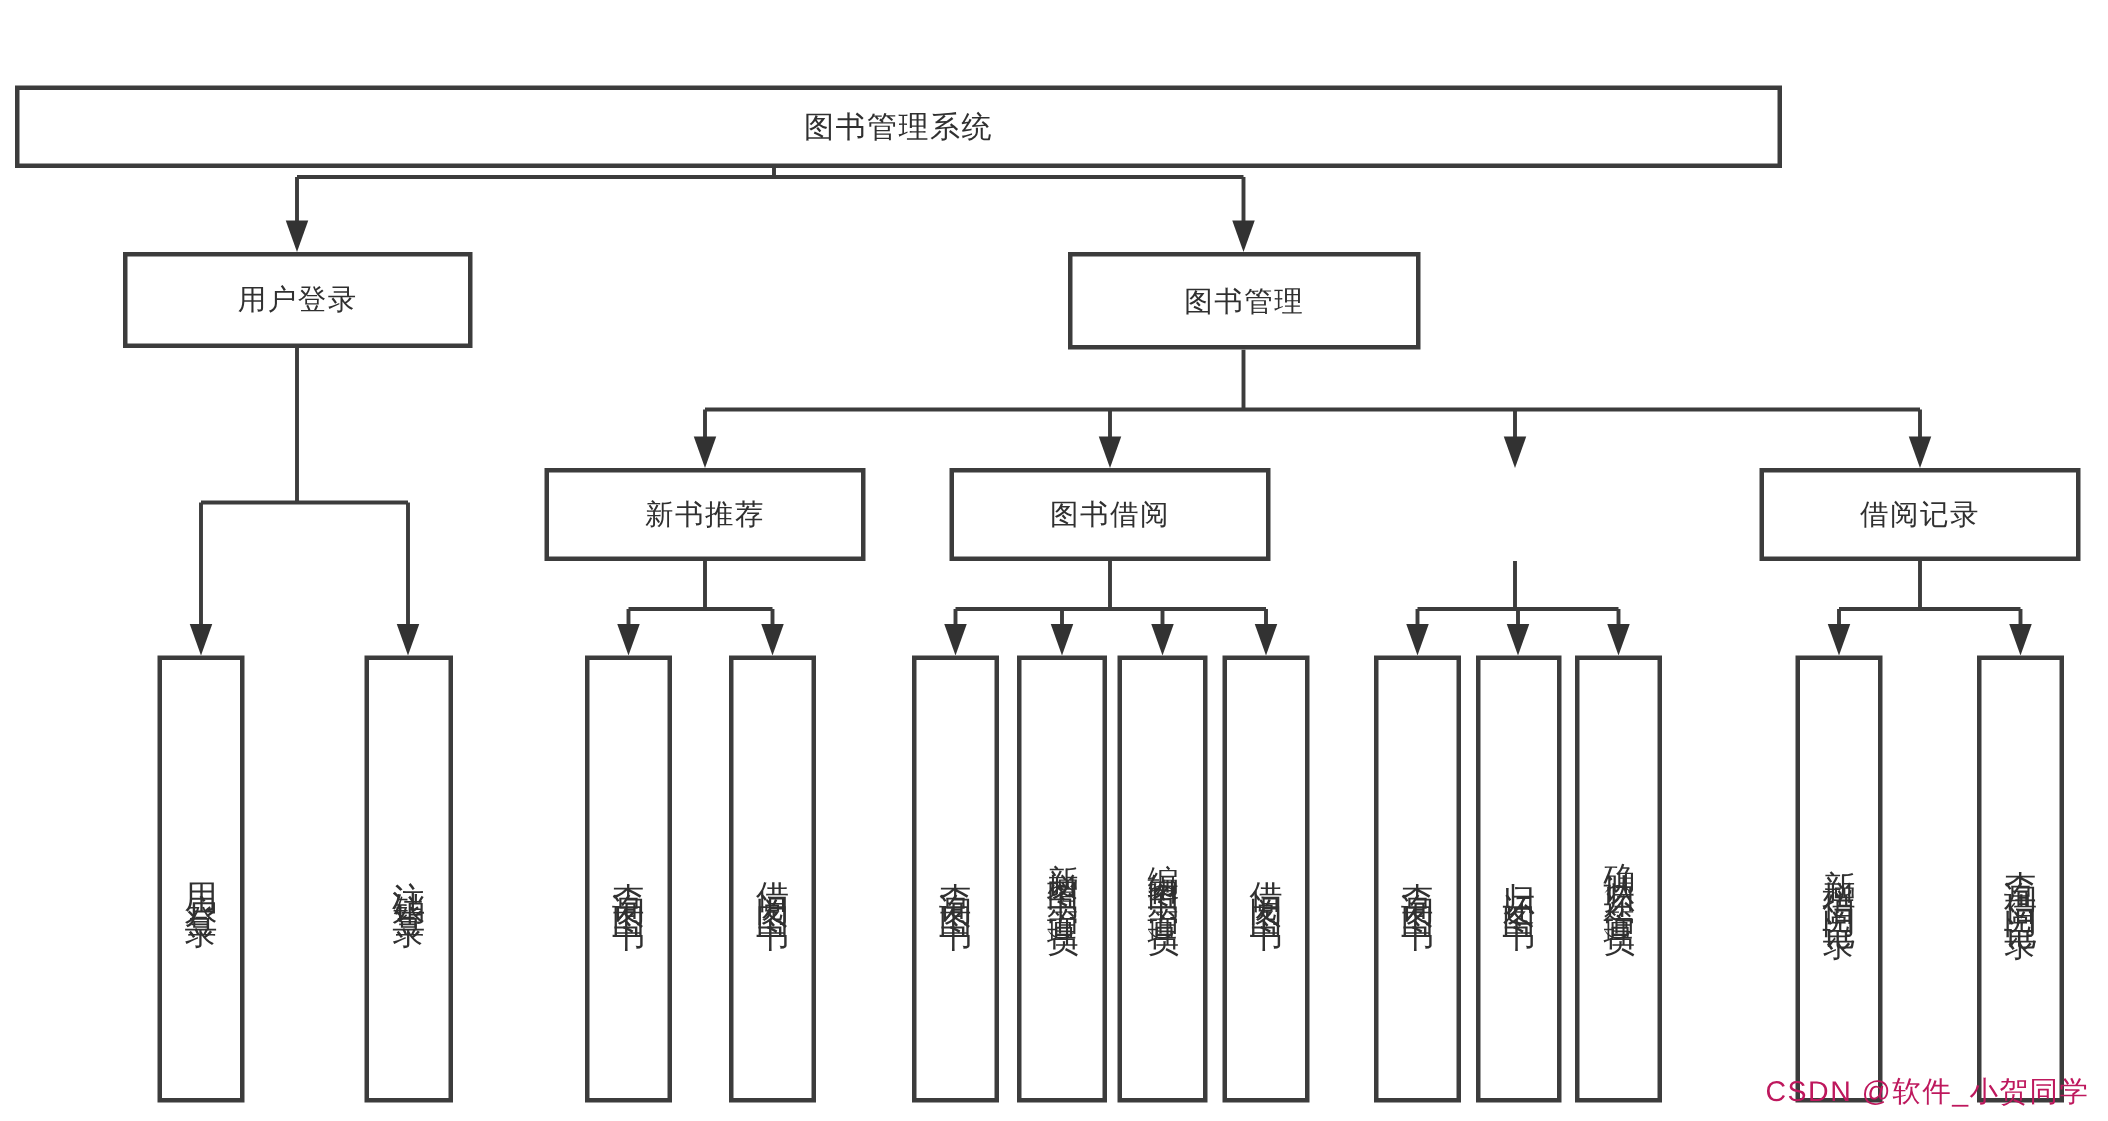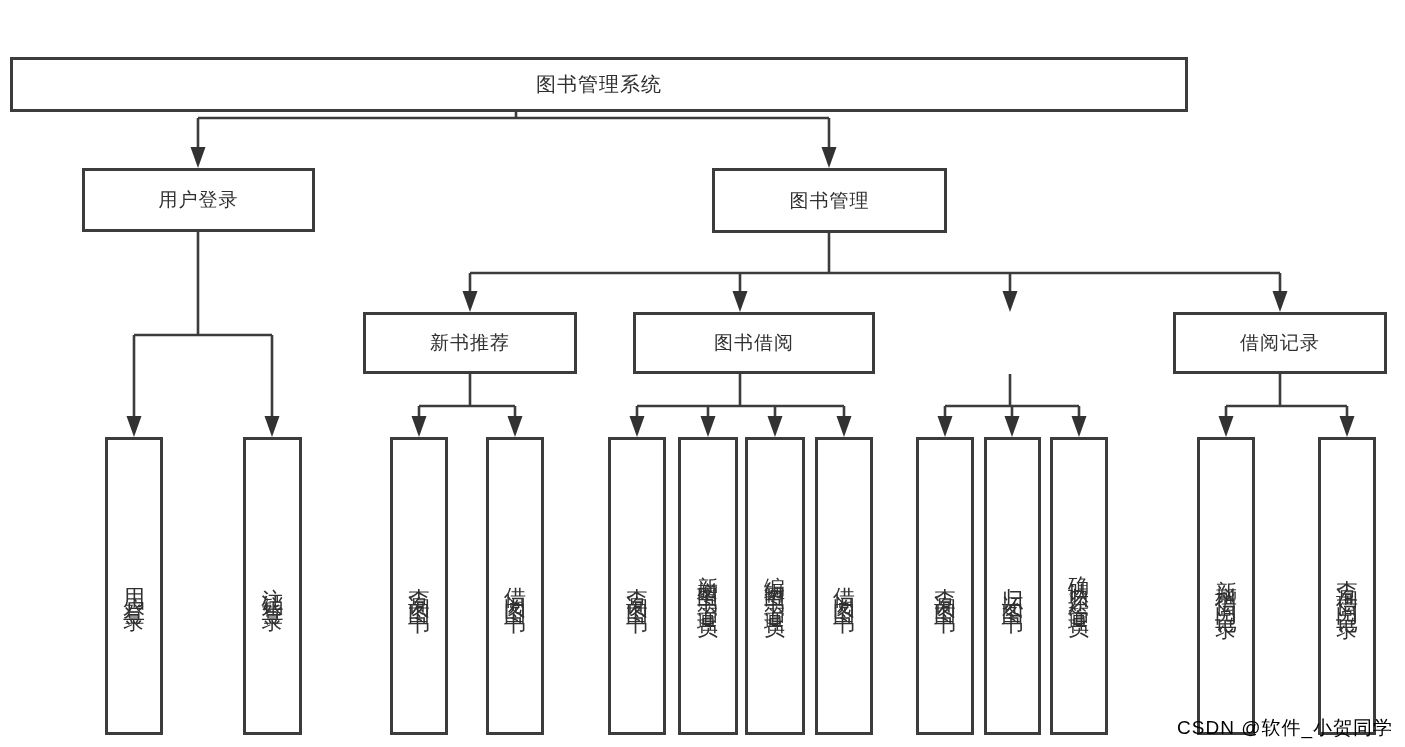--- a/index.html
+++ b/index.html
@@ -34,21 +34,21 @@
     writing-mode:vertical-rl;
     letter-spacing:8px;
     line-height:1;
     text-align:center;
   }
   .vnode.long{letter-spacing:6px;font-size:21px;}
   .watermark{
     position:absolute;
     right:12px;bottom:6px;
     font-size:19px;
-    color:#000000;
+    color:#be185d;
     letter-spacing:1px;
     white-space:nowrap;
     z-index:5;
   }
 </style>
 </head>
 <body>
 
 <div id="canvas">
 
@@ -84,21 +84,21 @@
       <polygon points="1339.5,416 1354.5,416 1347,437"></polygon>
     </g>
   </svg>
 
   <div class="node root" style="left:10px;top:13px;width:1178px;height:55px;margin-top:44px;">图书管理系统</div>
 
   <div class="node" style="left:82px;top:168px;width:233px;height:64px;">用户登录</div>
   <div class="node" style="left:712px;top:168px;width:235px;height:65px;">图书管理</div>
 
   <div class="node" style="left:363px;top:312px;width:214px;height:62px;">新书推荐</div>
-  <div class="node" style="left:633px;top:312px;width:242px;height:62px;">图书借阅</div>
+  <div class="node" style="left:633px;top:312px;width:214px;height:62px;">图书借阅</div>
   <div class="node" style="left:1173px;top:312px;width:214px;height:62px;">借阅记录</div>
 
   <div class="vnode" style="left:105px;top:437px;width:58px;height:298px;">用户登录</div>
   <div class="vnode" style="left:243px;top:437px;width:59px;height:298px;">注销登录</div>
 
   <div class="vnode" style="left:390px;top:437px;width:58px;height:298px;">查询图书</div>
   <div class="vnode" style="left:486px;top:437px;width:58px;height:298px;">借阅图书</div>
 
   <div class="vnode" style="left:608px;top:437px;width:58px;height:298px;">查询图书</div>
   <div class="vnode long" style="left:678px;top:437px;width:60px;height:298px;">新增图书（管理员）</div>

